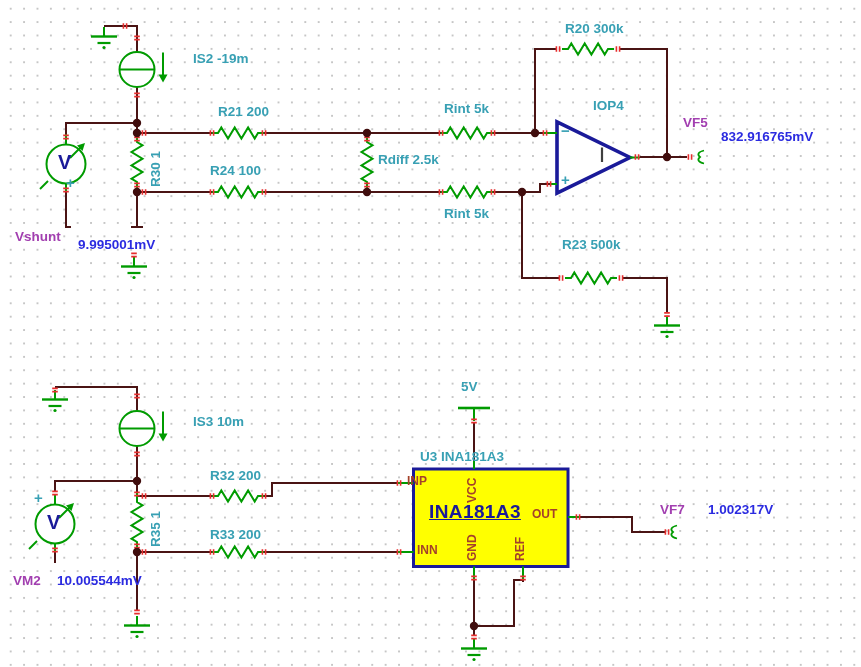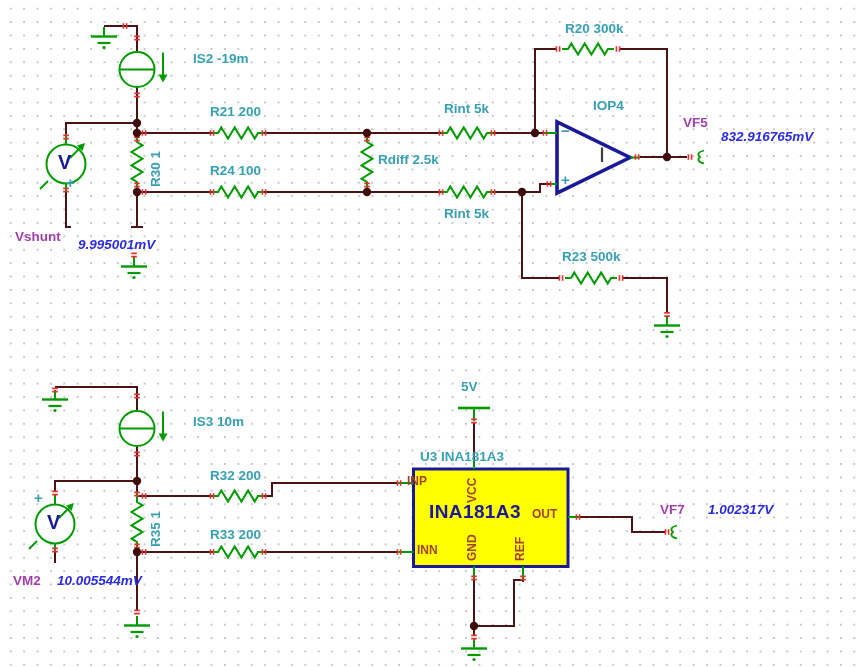--- a/index.html
+++ b/index.html
@@ -6,23 +6,23 @@
   #canvas{
     position:relative;width:861px;height:667px;overflow:hidden;background:#ffffff;
     background-image:radial-gradient(circle,#c6c6c6 1px,rgba(255,255,255,0) 1.45px);
     background-size:13.4px 13.4px;background-position:4px 2px;
     font-family:"Liberation Sans",sans-serif;
   }
   #wires{position:absolute;left:0;top:0;}
   .lbl{position:absolute;font:bold 13.5px "Liberation Sans",sans-serif;white-space:pre;line-height:1.05;}
   .t{color:var(--teal);}
   .m{color:var(--mag);}
-  .b{color:var(--blue);font-style:italic;}
+  .b{color:var(--blue);}
   .p{color:var(--pin);font-size:12px;}
-  .n{color:var(--navy);font-size:19px;letter-spacing:.4px;}
+  .n{color:var(--navy);font-size:19px;letter-spacing:.4px;text-decoration:underline;}
   .v{color:var(--navy);font-size:20px;}
   .s{color:var(--teal);font-size:15px;}
   .r{transform:rotate(-90deg);transform-origin:0 0;}
 </style>
 </head>
 <body>
 
 <div id="canvas">
   <svg id="wires" width="861" height="667" viewBox="0 0 861 667">
       <path d="M104,26 H137 V52" fill="none" stroke="#4a1414" stroke-width="2" stroke-linecap="butt" stroke-linejoin="miter"></path>
@@ -192,28 +192,28 @@
       <circle cx="367" cy="192" r="4.2" fill="#400d0d"></circle>
       <circle cx="535" cy="133" r="4.2" fill="#400d0d"></circle>
       <circle cx="522" cy="192" r="4.2" fill="#400d0d"></circle>
       <circle cx="667" cy="157" r="4.2" fill="#400d0d"></circle>
       <circle cx="137" cy="481" r="4.2" fill="#400d0d"></circle>
       <circle cx="137" cy="552" r="4.2" fill="#400d0d"></circle>
       <circle cx="474" cy="626" r="4.2" fill="#400d0d"></circle>
     </svg>
 
   <div class="lbl t" style="left:193px;top:52px">IS2 -19m</div>
-  <div class="lbl t" style="left:210px;top:105px">R21 200</div>
+  <div class="lbl t" style="left:218px;top:105px">R21 200</div>
   <div class="lbl t" style="left:210px;top:164px">R24 100</div>
   <div class="lbl t r" style="left:149px;top:187px">R30 1</div>
   <div class="lbl t" style="left:378px;top:153px">Rdiff 2.5k</div>
   <div class="lbl t" style="left:444px;top:102px">Rint 5k</div>
   <div class="lbl t" style="left:444px;top:207px">Rint 5k</div>
   <div class="lbl t" style="left:565px;top:22px">R20 300k</div>
-  <div class="lbl t" style="left:562px;top:250px">R23 500k</div>
+  <div class="lbl t" style="left:562px;top:238px">R23 500k</div>
   <div class="lbl t" style="left:593px;top:99px">IOP4</div>
   <div class="lbl m" style="left:15px;top:230px">Vshunt</div>
   <div class="lbl b" style="left:78px;top:238px">9.995001mV</div>
   <div class="lbl m" style="left:683px;top:116px">VF5</div>
   <div class="lbl b" style="left:721px;top:130px">832.916765mV</div>
   <div class="lbl v" style="left:58px;top:152px">V</div>
   <div class="lbl s" style="left:66px;top:175px">+</div>
   <div class="lbl s" style="left:561px;top:123px">−</div>
   <div class="lbl s" style="left:561px;top:172px">+</div>
 

